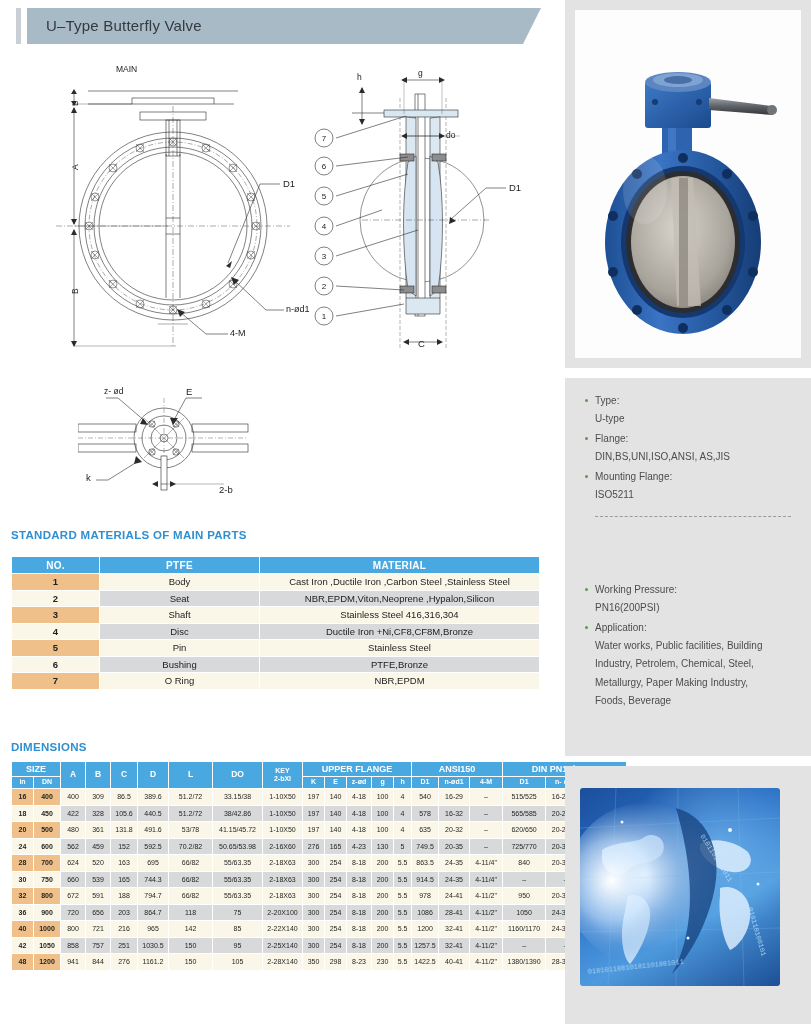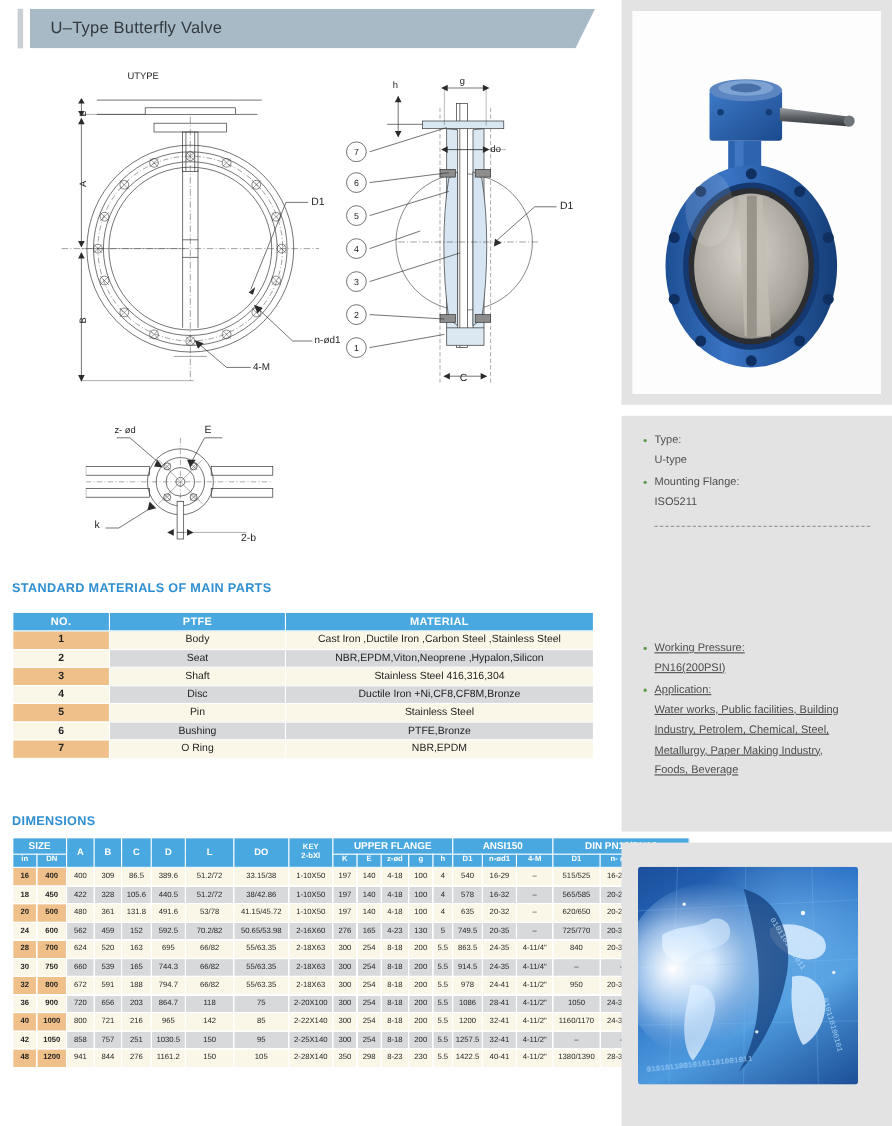--- a/index.html
+++ b/index.html
@@ -112,21 +112,21 @@
   .spec-key::before {
     content: ""; position: absolute; left: 2px; top: 5px;
     width: 3px; height: 3px; border-radius: 50%; background: #5a9c4a;
   }
   .spec-val { padding-left: 12px; margin-top: 3px; margin-bottom: 6px; }
   .spec-divider {
     margin: 14px 0 14px 12px; width: 196px;
     border-top: 1px dashed #9a9a9a; height: 0;
   }
   .spec-block2 { position: absolute; left: 18px; top: 205px; width: 215px;
-    font-size: 10px; color: #4d4d4d; line-height: 1.45; text-decoration: underline; }
+    font-size: 10px; color: #4d4d4d; line-height: 1.45; }
   .app-lines { padding-left: 12px; margin-top: 3px; }
   .app-lines div { margin-bottom: 4px; }
 </style>
 </head>
 <body>
 
 <div class="page">
 
   <div class="left-col">
 
@@ -242,21 +242,21 @@
             <line x1="65" y1="164" x2="57" y2="172"></line>
           <line x1="63" y1="135" x2="71" y2="143"></line>
             <line x1="71" y1="135" x2="63" y2="143"></line>
           <line x1="81" y1="106" x2="89" y2="114"></line>
             <line x1="89" y1="106" x2="81" y2="114"></line>
           <line x1="108" y1="86" x2="116" y2="94"></line>
             <line x1="116" y1="86" x2="108" y2="94"></line>
         </g>
       </svg>
 
-      <div class="dwg-label" style="left:116px;top:14px;">UTYPE</div>
+      <div class="dwg-label" style="left:116px;top:14px;">MAIN</div>
       <div class="dwg-label vert" style="left:70px;top:56px;">L</div>
       <div class="dwg-label vert" style="left:70px;top:120px;">A</div>
       <div class="dwg-label vert" style="left:70px;top:244px;">B</div>
       <div class="dwg-label" style="left:283px;top:128px;font-size:9.5px;">D1</div>
       <div class="dwg-label" style="left:286px;top:254px;font-size:9px;">n-ød1</div>
       <div class="dwg-label" style="left:230px;top:278px;font-size:9px;">4-M</div>
 
       <svg width="250" height="300" viewBox="0 0 250 300" style="position:absolute;left:300px;top:8px;">
         <g stroke="#2b2b2b" fill="none" stroke-width="0.6">
 
@@ -819,20 +819,24 @@
       </div>
     </div>
 
     <div class="panel specs">
       <div class="spec-list">
         <div class="spec-item">
           <div class="spec-key">Type:</div>
           <div class="spec-val">U-type</div>
         </div>
         <div class="spec-item">
+          <div class="spec-key">Flange:</div>
+          <div class="spec-val">DIN,BS,UNI,ISO,ANSI, AS,JIS</div>
+        </div>
+        <div class="spec-item">
           <div class="spec-key">Mounting Flange:</div>
           <div class="spec-val">ISO5211</div>
         </div>
         <div class="spec-divider"></div>
       </div>
 
       <div class="spec-block2">
         <div class="spec-item">
           <div class="spec-key">Working Pressure:</div>
           <div class="spec-val">PN16(200PSI)</div>

